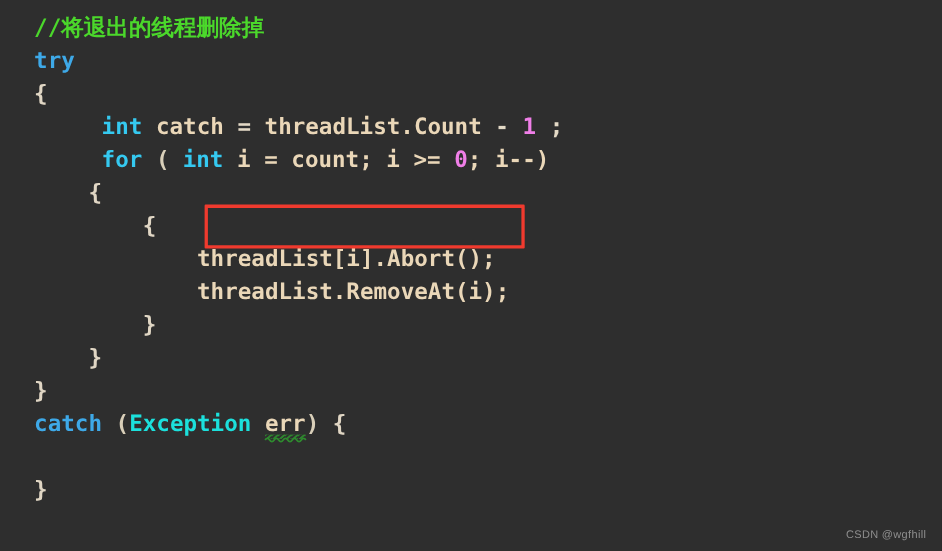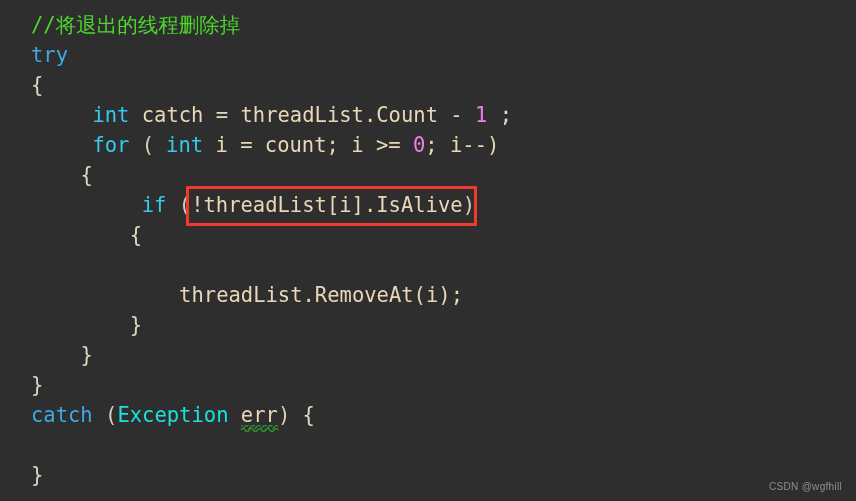--- a/index.html
+++ b/index.html
@@ -24,20 +24,21 @@
     box-sizing: border-box;
   }
   .line {
     height: 30px;
     line-height: 30px;
     font-size: 20.5px;
     white-space: pre;
     padding-left: 31px;
     letter-spacing: 0px;
     position: relative;
+    font-weight: bold;
   }
   
   .cmt   { color: #4BD82B; }
   .kw    { color: #3EA9E8; }
   .kw2   { color: #35C9F0; margin-left: 12px; }
   .type  { color: #1CE0DC; }
   .plain { color: #ECE2CE; }
   .punc  { color: #E3D9C6; }
   .num   { color: #F07FE8; }
   .brace { color: #E0D6C4; }
@@ -110,25 +111,24 @@
     <div class="line"><span class="kw">try</span></div>
 
     <div class="line"><span class="brace">{</span></div>
 
     <div class="line"><span class="plain">    </span><span class="kw2">int</span><span class="plain"> </span><span class="var">catch</span><span class="punc"> = </span><span class="var">threadList.Count</span><span class="punc"> - </span><span class="num">1</span><span class="punc"> ;</span></div>
 
     <div class="line"><span class="plain">    </span><span class="kw2">for</span><span class="paren"> (</span><span class="kw2">int</span><span class="var"> i = count; i &gt;= </span><span class="num">0</span><span class="var">; i--)</span></div>
 
     <div class="line"><span class="plain">    </span><span class="brace">{</span></div>
 
-    <div class="line"><span class="plain">        </span><span class="kw2">if</span><span class="paren"> (</span><span class="var">!threadList[i].IsAlive</span><span class="paren">)</span></div>
 
     <div class="line"><span class="plain">        </span><span class="brace">{</span></div>
 
-    <div class="line"><span class="plain">            </span></div>
+    <div class="line"><span class="plain">            </span><span class="var">threadList[i].Abort();</span></div>
 
     <div class="line"><span class="plain">            </span><span class="var">threadList.RemoveAt(i);</span></div>
 
     <div class="line"><span class="plain">        </span><span class="brace">}</span></div>
 
     <div class="line"><span class="plain">    </span><span class="brace">}</span></div>
 
     <div class="line"><span class="brace">}</span></div>
 
     <div class="line"><span class="kw">catch</span><span class="paren"> (</span><span class="type">Exception</span><span class="plain"> </span><span class="squiggle"><span class="var">err</span><svg class="sq-svg" viewBox="0 0 36 6" preserveAspectRatio="none">

